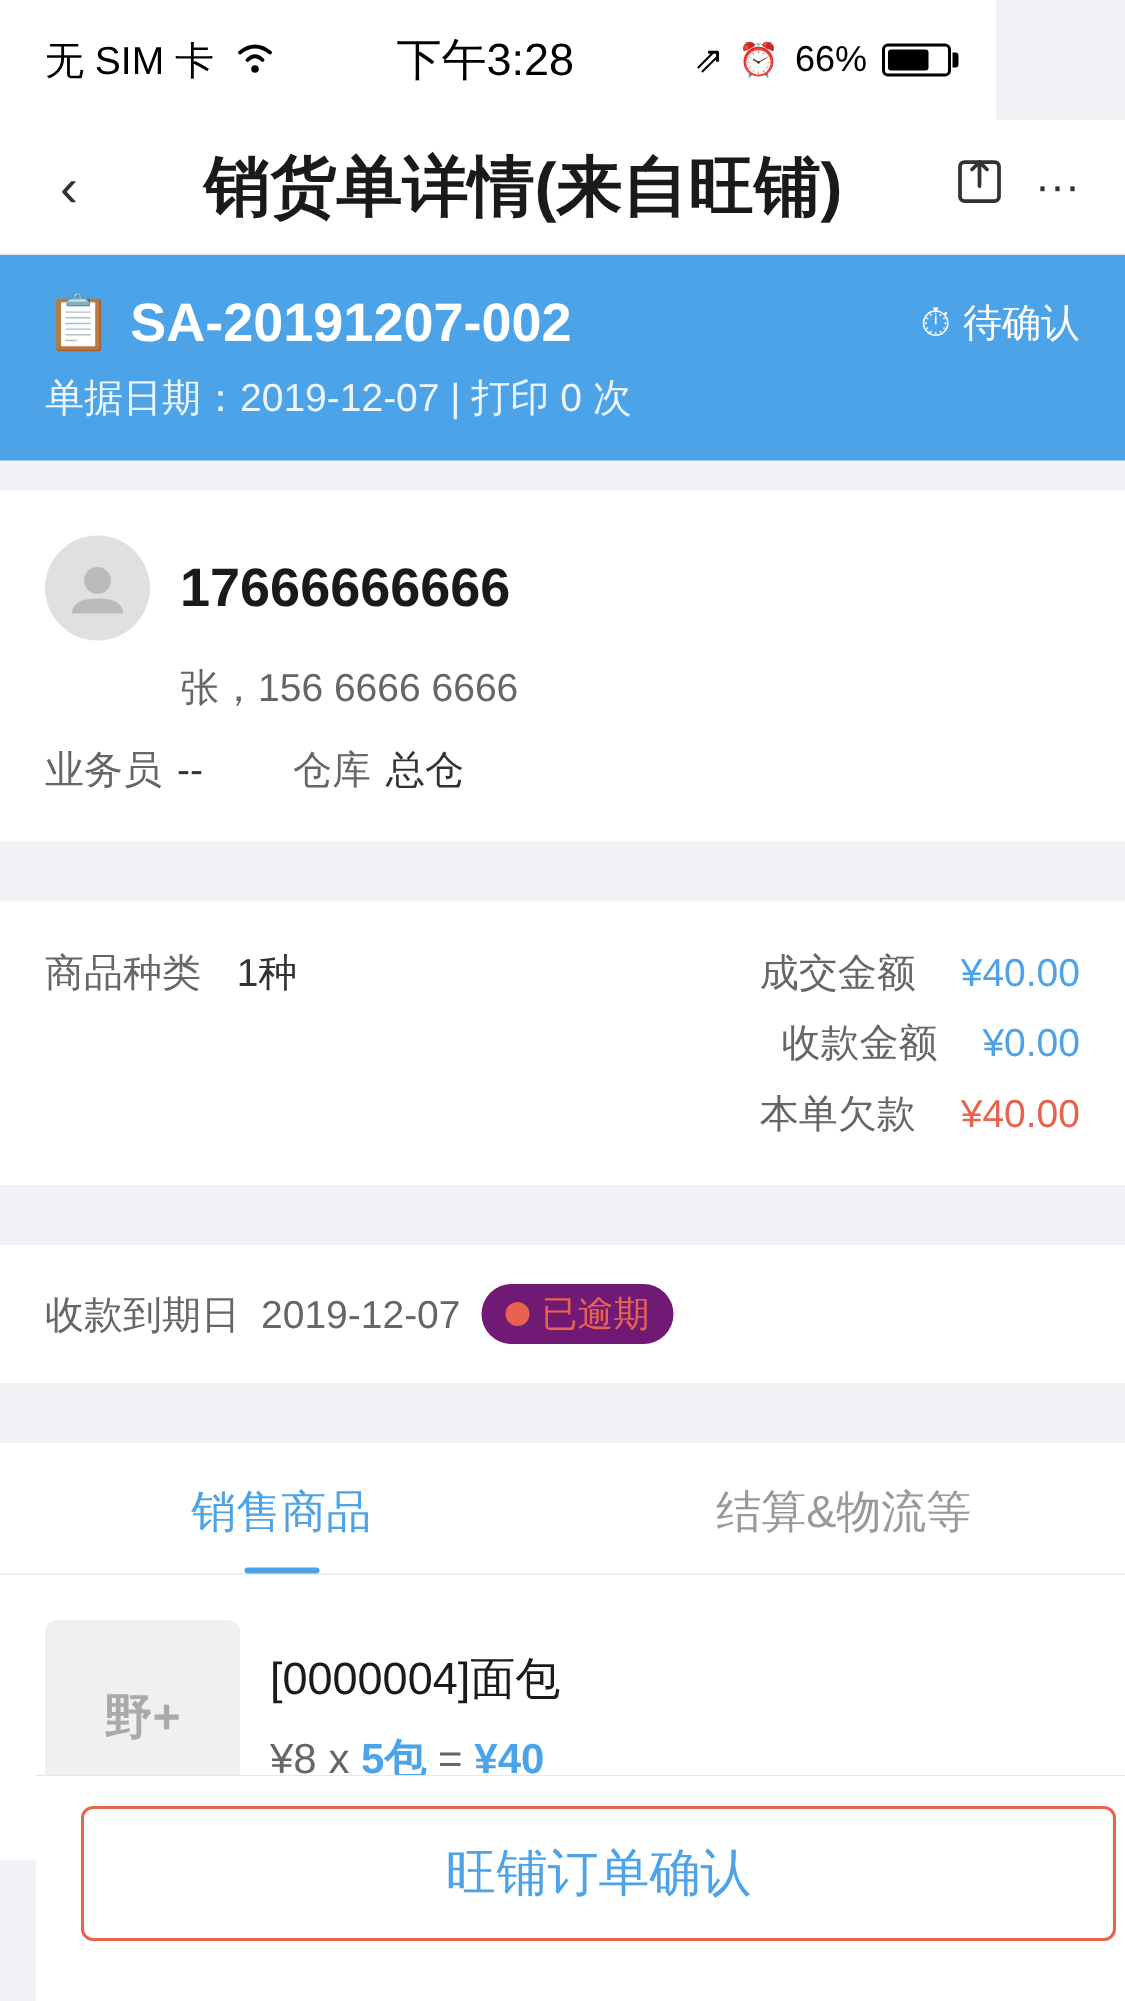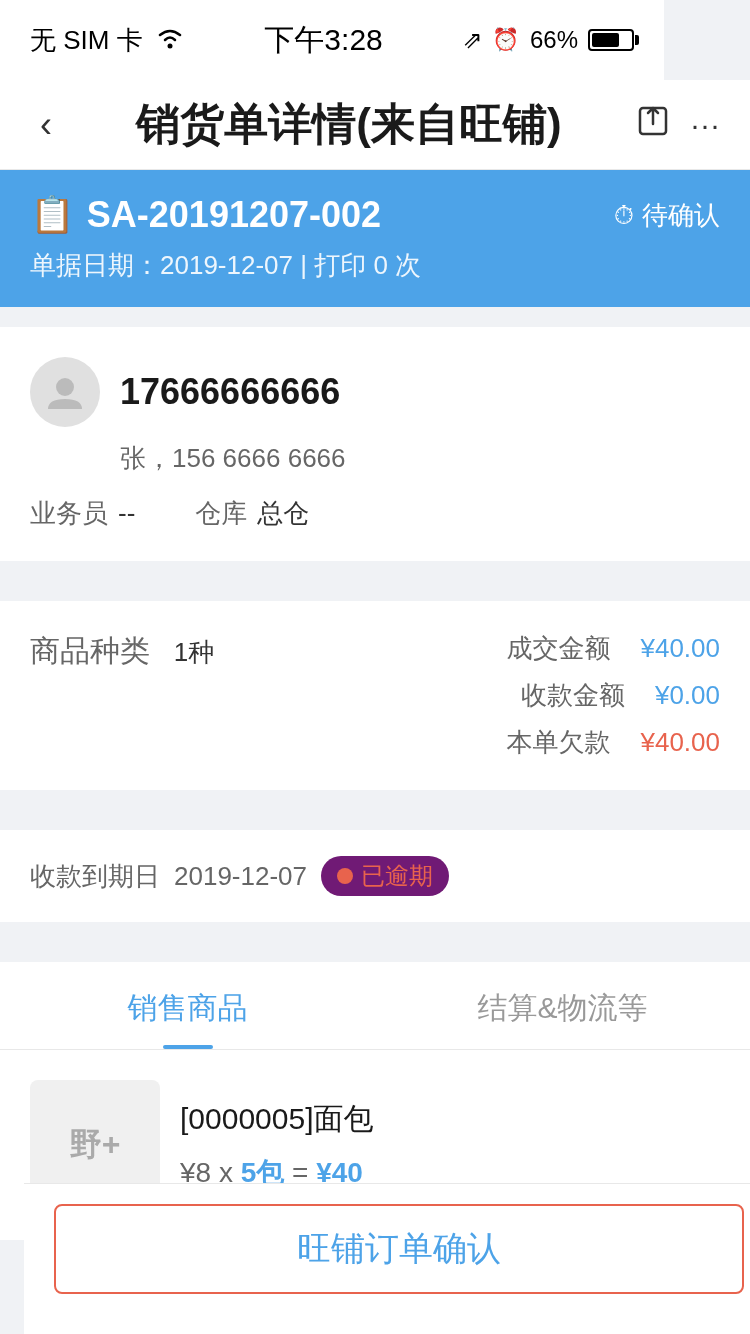--- a/index.html
+++ b/index.html
@@ -177,21 +177,21 @@
       display: flex;
       justify-content: space-between;
       align-items: flex-start;
     }
     .stats-left {
       display: flex;
       flex-direction: column;
       gap: 10px;
     }
     .stats-label {
-      font-size: 30px;
+      font-size: 26px;
       color: #666;
     }
     .stats-count {
       font-size: 26px;
       color: #333;
     }
     .stats-right {
       display: flex;
       flex-direction: column;
       align-items: flex-end;
@@ -468,21 +468,21 @@
       <span>结算&amp;物流等</span>
     </div>
   </div>
 
   <div class="product-section">
     <div class="product-item">
       <div class="product-thumb">
         <span class="product-thumb-logo" style="color:#aaa; font-size:32px; font-weight:bold;">野+</span>
       </div>
       <div class="product-info">
-        <div class="product-name">[0000005]面包</div>
+        <div class="product-name">[0000004]面包</div>
         <div class="product-price">
           <span>¥8</span>
           <span> x </span>
           <span class="price-highlight">5包</span>
           <span> = </span>
           <span class="price-highlight">¥40</span>
         </div>
       </div>
     </div>
   </div>

